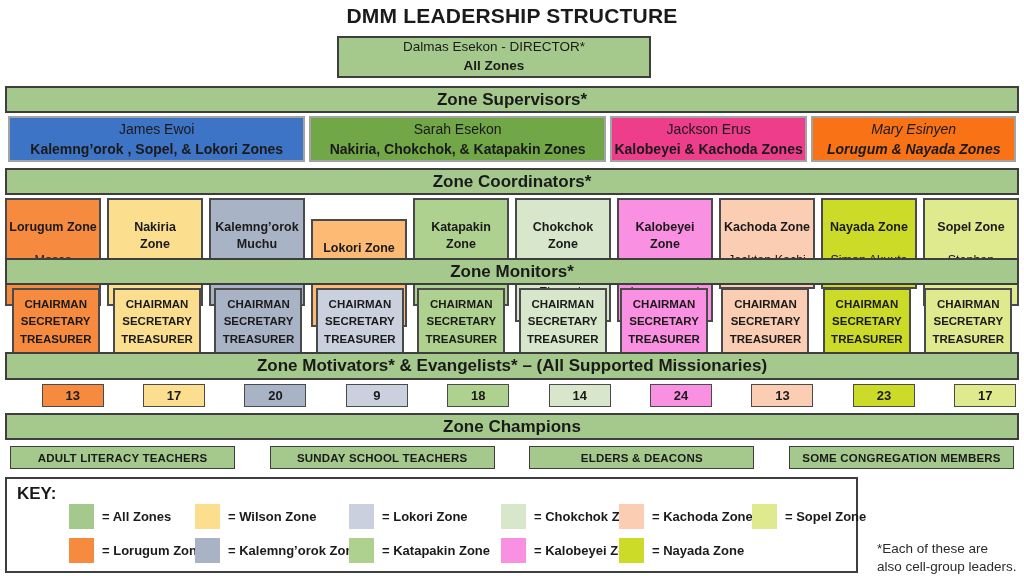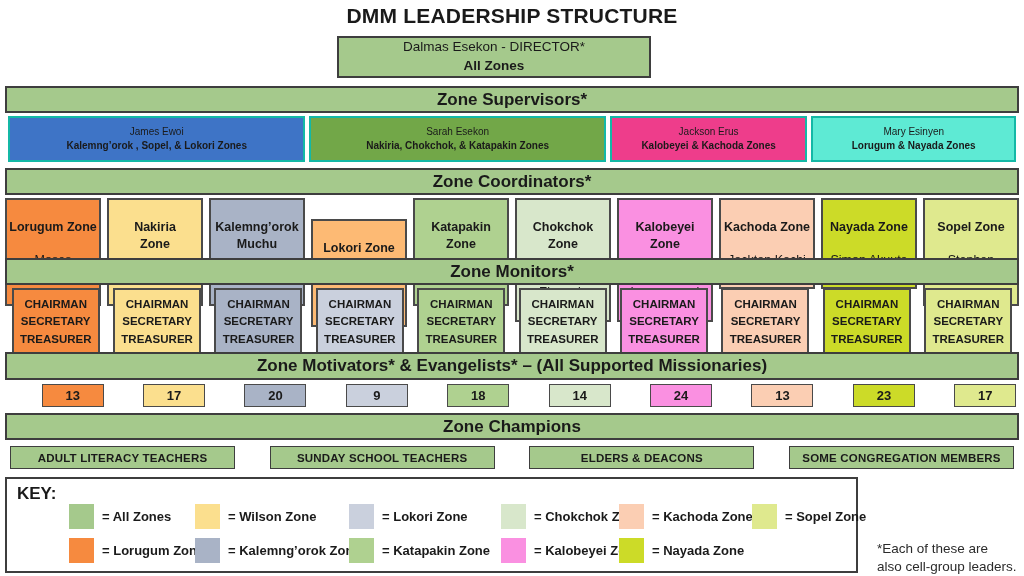--- a/index.html
+++ b/index.html
@@ -15,22 +15,22 @@
   .bar{position:absolute;left:5px;width:1014px;height:27px;background:#a5c98c;
        border:2px solid #3e3e3e;box-sizing:border-box;display:flex;align-items:center;
        justify-content:center;font-size:17px;font-weight:bold;}
   .bar-sup{top:86px;}
   .bar-coord{top:168px;}
   .bar-mon{top:258px;}
   .bar-mot{top:352px;height:28px;}
   .bar-champ{top:413px;}
   
   .sup-row{position:absolute;left:8px;top:116px;width:1008px;height:46px;display:flex;gap:4px;}
-  .sup-box{border:2px solid #14b8a6;box-sizing:border-box;display:flex;flex-direction:column;
-           justify-content:center;align-items:center;font-size:10px;line-height:1.45;}
+  .sup-box{border:2px solid #a3a3a3;box-sizing:border-box;display:flex;flex-direction:column;
+           justify-content:center;align-items:center;font-size:14px;line-height:1.45;}
   .sup-box:nth-of-type(1){width:298px;}
   .sup-box:nth-of-type(2){width:297px;}
   .sup-box:nth-of-type(3){width:198px;}
   .sup-box:nth-of-type(4){width:205px;}
   
   .coord-row{position:absolute;left:5px;top:198px;width:1014px;display:grid;
              grid-template-columns:repeat(10,1fr);gap:6px;align-items:start;}
   .coord-box{border:2px solid #4a4a4a;box-sizing:border-box;text-align:center;
              font-size:12.5px;line-height:1.3;padding:3px 2px;white-space:pre-line;}
   .coord-zone{font-weight:bold;white-space:pre-line;}
@@ -94,21 +94,21 @@
       <div class="sup-box" style="background: rgb(114, 167, 72);">
         <div>Sarah Esekon</div>
         <div class="b">Nakiria, Chokchok, &amp; Katapakin Zones</div>
       </div>
 
       <div class="sup-box" style="background: rgb(238, 61, 139);">
         <div>Jackson Erus</div>
         <div class="b">Kalobeyei &amp; Kachoda Zones</div>
       </div>
 
-      <div class="sup-box" style="background: #5eead4;">
+      <div class="sup-box" style="background: #f97316; font-style: italic;">
         <div>Mary Esinyen</div>
         <div class="b">Lorugum &amp; Nayada Zones</div>
       </div>
     </div>
 
   <div class="bar bar-coord">Zone Coordinators*</div>
 
   <div class="coord-row">
 
       <div class="coord-box" style="background: rgb(246, 138, 63);">

